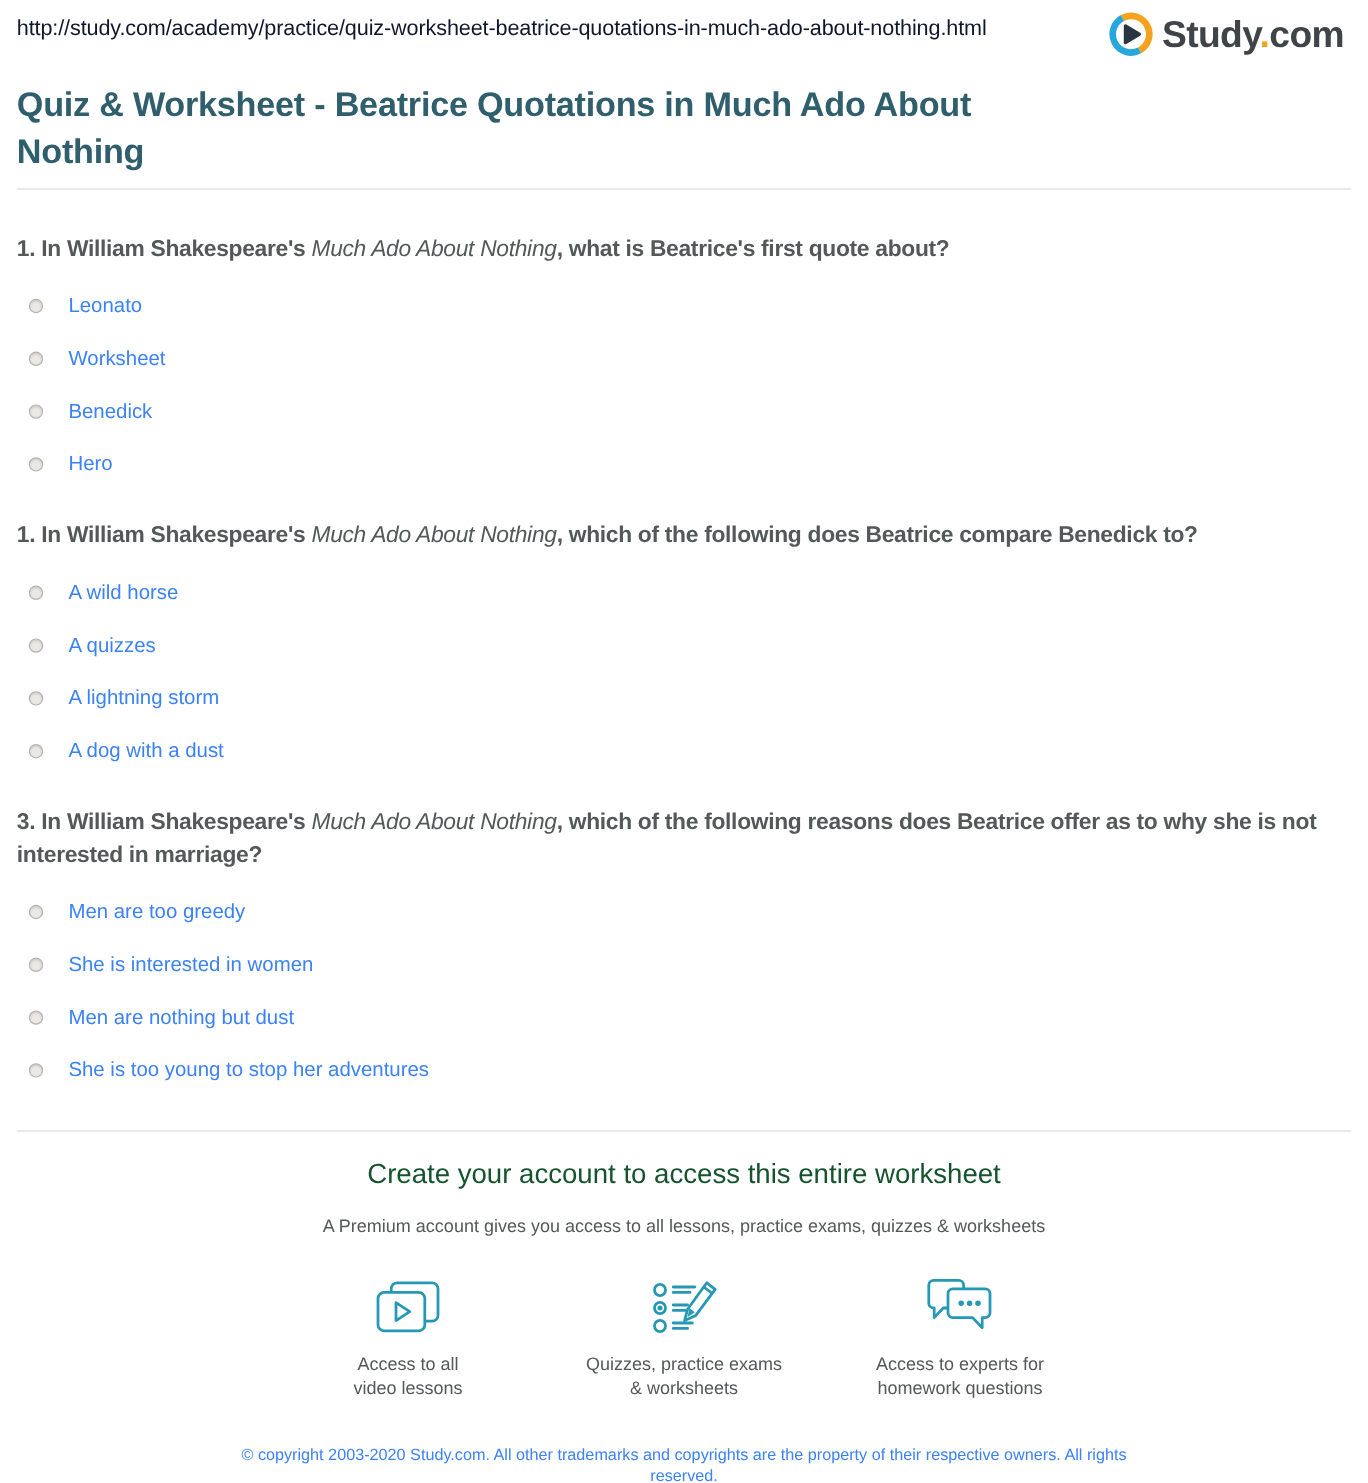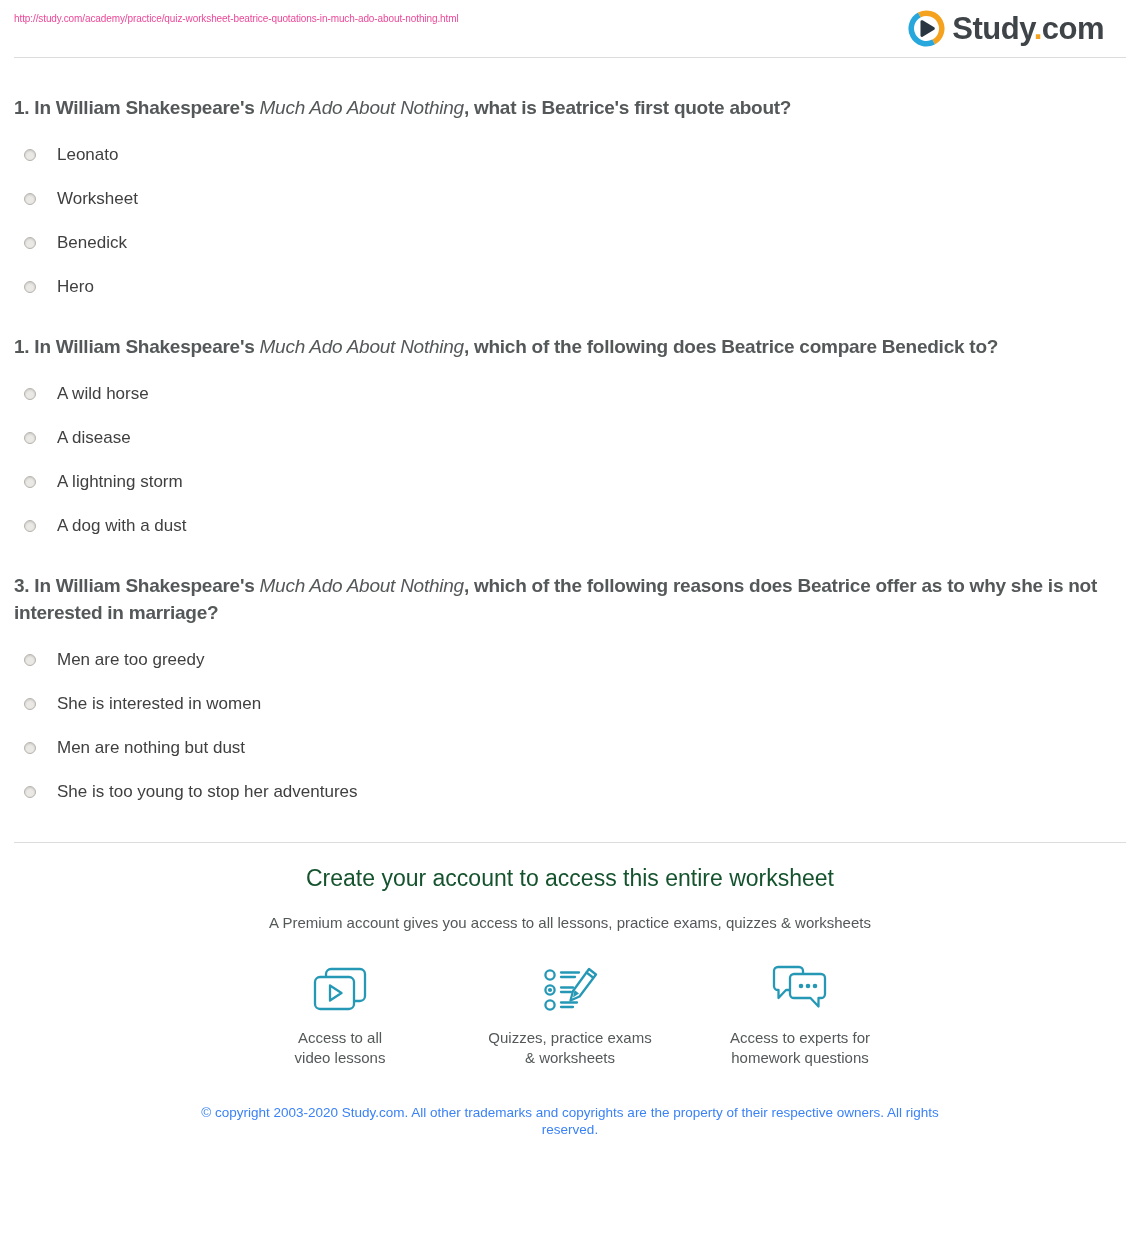--- a/index.html
+++ b/index.html
@@ -6,22 +6,22 @@
   html, body { background: #ffffff; }
   body {
     width: 1140px; height: 1236px; overflow: hidden;
     font-family: "Liberation Sans", "DejaVu Sans", sans-serif;
     color: #555555;
   }
   .page { padding: 0 14px; }
 
   
   .header { display: flex; justify-content: space-between; align-items: flex-start; padding-top: 10px; }
-  .url { font-size: 10px; color: #ec4899; padding-top: 3px; letter-spacing: -0.1px; }
-  .logo { display: flex; align-items: center; text-decoration: none; cursor: pointer; margin-right: 22px; }
+  .url { font-size: 18px; color: #0f172a; padding-top: 3px; letter-spacing: -0.1px; }
+  .logo { display: flex; align-items: center; text-decoration: none; cursor: pointer; margin-right: 6px; }
   .logo svg { display: block; margin-right: 7px; }
   .logo-text { font-size: 31px; font-weight: 700; color: #3f4449; letter-spacing: -0.5px; }
   .logo-dot { color: #f5a21f; }
 
   
   h1.page-title {
     margin-top: 22px; font-size: 28.5px; line-height: 39px; font-weight: 700;
     color: #2f5e6d; max-width: 800px; letter-spacing: -0.2px;
   }
   .hr { border: none; border-top: 1px solid #dcdcdc; height: 0; margin-top: 10px; }
@@ -34,21 +34,21 @@
   }
   .question em { font-style: italic; font-weight: 400; }
   .options { margin-top: 3px; }
   .option { display: flex; align-items: center; margin-top: 23px; padding-left: 10px; cursor: pointer; }
   .radio {
     width: 12px; height: 12px; border-radius: 50%;
     background: #ebe9e6; border: 1px solid #b7b3ae;
     box-shadow: inset 0 1px 2px rgba(0,0,0,0.15);
     flex: 0 0 auto;
   }
-  .option-label { margin-left: 21px; font-size: 17px; color: #404040; line-height: 21px; }
+  .option-label { margin-left: 21px; font-size: 17px; color: #3b82f6; line-height: 21px; }
 
   .hr2 { margin-top: 40px; }
 
   
   .cta { text-align: center; }
   .cta-heading { margin-top: 20px; font-size: 23px; font-weight: 400; color: #14532d; line-height: 31px; }
   .cta-sub { margin-top: 18px; font-size: 15px; color: #545859; line-height: 21px; }
 
   .features { display: flex; justify-content: center; margin-top: 27px; }
   .feature { width: 230px; display: flex; flex-direction: column; align-items: center; }
@@ -77,20 +77,21 @@
         <g transform="rotate(-28 20 20)">
           <path d="M20 3.5 A16.5 16.5 0 0 1 20 36.5" stroke="#f5a21f" stroke-width="6" fill="none"></path>
           <path d="M20 36.5 A16.5 16.5 0 0 1 20 3.5" stroke="#28a7dd" stroke-width="6" fill="none"></path>
         </g>
         <path d="M15 12.5 L27.5 20 L15 27.5 Z" fill="#2a3542" stroke="#2a3542" stroke-width="3" stroke-linejoin="round"></path>
       </svg>
       <span class="logo-text"><span>Study</span><span class="logo-dot">.</span><span>com</span></span>
     </a>
   </div>
 
+  <h1 class="page-title">Quiz &amp; Worksheet - Beatrice Quotations in Much Ado About Nothing</h1>
   <hr class="hr">
 
   <div class="question-block">
     <p class="question"><span>1. In William Shakespeare's </span><em>Much Ado About Nothing</em><span>, what is Beatrice's first quote about?</span></p>
     <div class="options">
       <div class="option">
         <span class="radio"></span>
         <span class="option-label">Leonato</span>
       </div>
       <div class="option">
@@ -110,21 +111,21 @@
 
   <div class="question-block">
     <p class="question"><span>1. In William Shakespeare's </span><em>Much Ado About Nothing</em><span>, which of the following does Beatrice compare Benedick to?</span></p>
     <div class="options">
       <div class="option">
         <span class="radio"></span>
         <span class="option-label">A wild horse</span>
       </div>
       <div class="option">
         <span class="radio"></span>
-        <span class="option-label">A disease</span>
+        <span class="option-label">A quizzes</span>
       </div>
       <div class="option">
         <span class="radio"></span>
         <span class="option-label">A lightning storm</span>
       </div>
       <div class="option">
         <span class="radio"></span>
         <span class="option-label">A dog with a dust</span>
       </div>
     </div>

